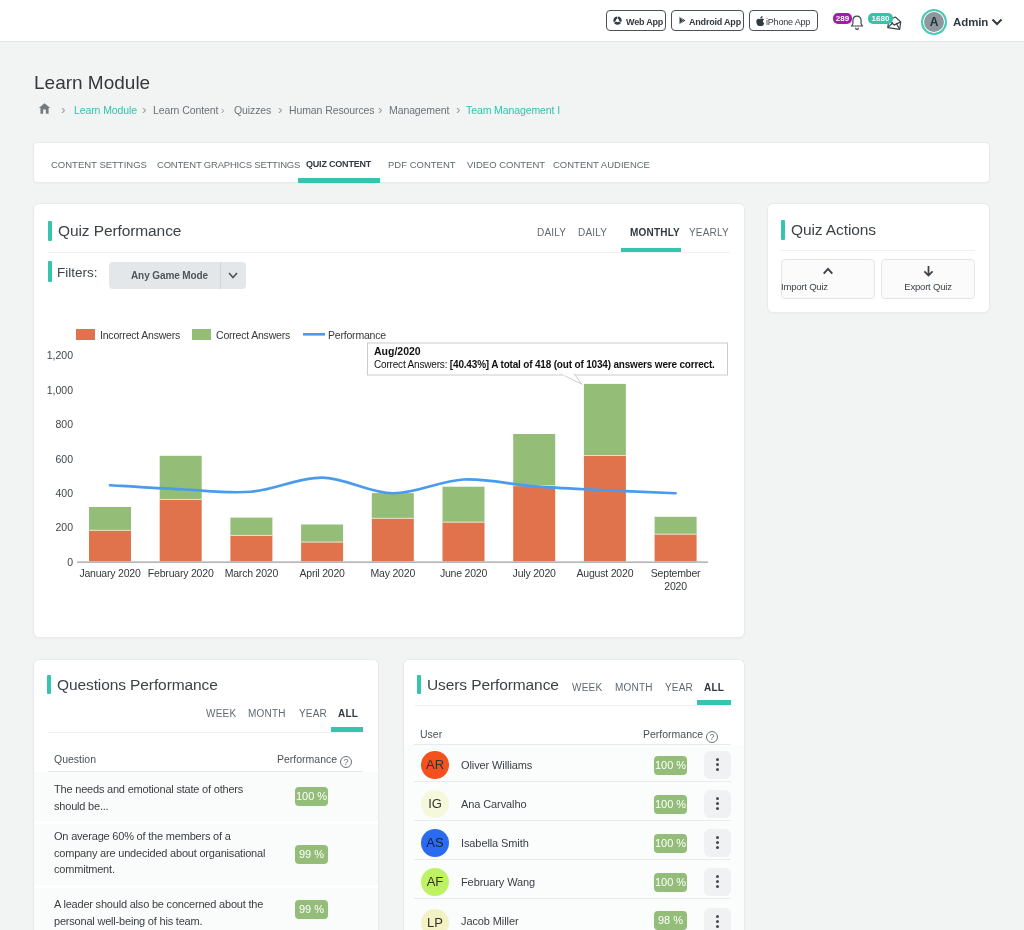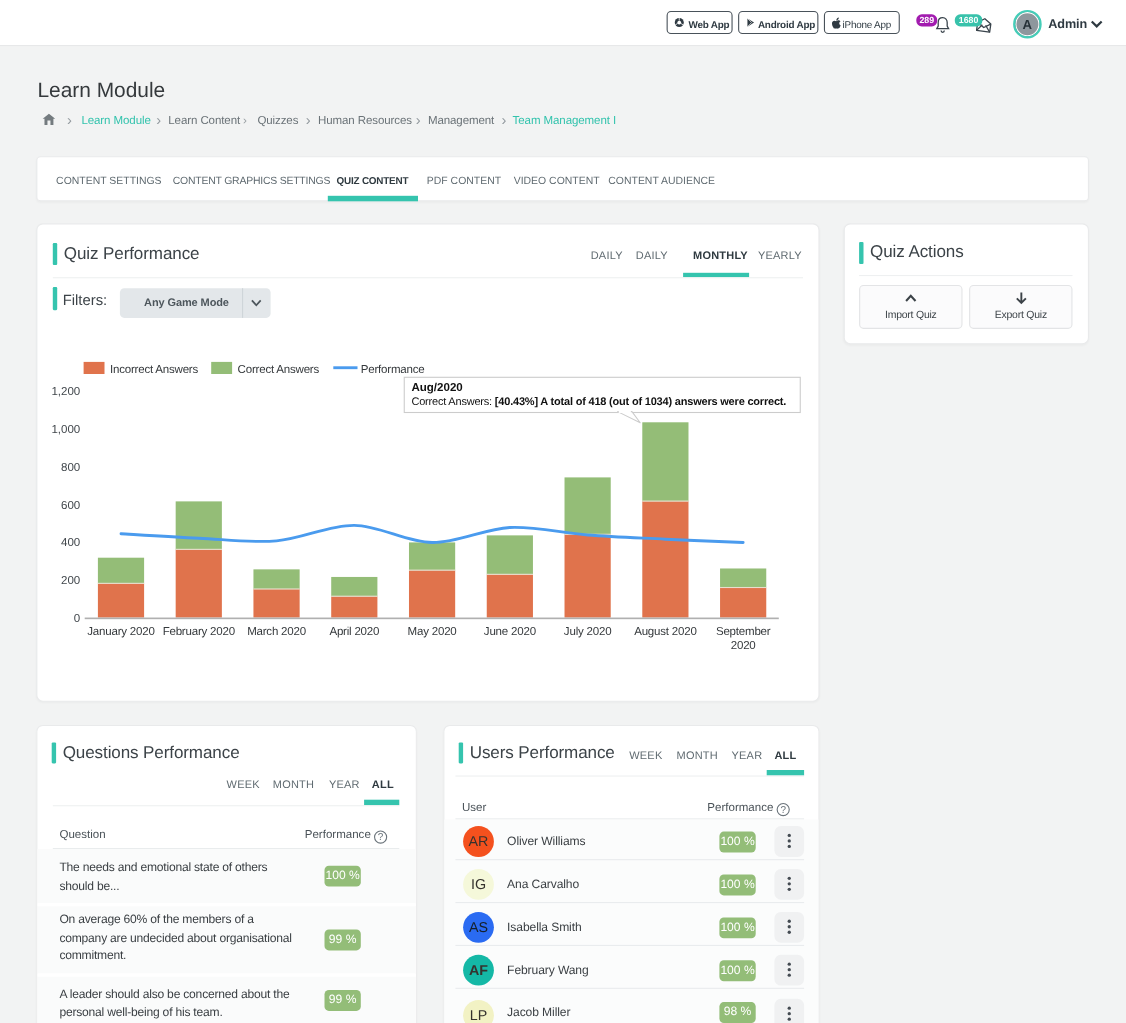--- a/index.html
+++ b/index.html
@@ -206,21 +206,21 @@
 <div class="card abs" style="left:767px;top:203px;width:223px;height:110px;"></div>
 <div class="tbar" style="left:781px;top:220px;height:20px;"></div>
 <div class="abs ttl" style="left:791px;top:221px;">Quiz Actions</div>
 <div class="abs" style="left:781px;top:250px;width:194px;height:1px;background:#eef0f1;"></div>
 <div class="abs" style="left:781px;top:259px;width:94px;height:40px;background:#fbfbfc;border:1px solid #e3e4e6;border-radius:4px;"></div>
 <div class="abs" style="left:822px;top:267px;">
     <svg width="12" height="8" viewBox="0 0 14 9">
       <path d="M2 7.5 L7 2 L12 7.5" fill="none" stroke="#3c4348" stroke-width="2.2"></path>
     </svg>
   </div>
-<div class="abs" style="left:781px;top:281px;width:94px;text-align:center;font-size:9.5px;letter-spacing:-0.2px;color:#3c4348;">Import Quiz</div>
+<div class="abs" style="left:781px;top:281px;width:94px;text-align:left;font-size:9.5px;letter-spacing:-0.2px;color:#3c4348;">Import Quiz</div>
 <div class="abs" style="left:881px;top:259px;width:94px;height:40px;background:#fbfbfc;border:1px solid #e3e4e6;border-radius:4px;"></div>
 <div class="abs" style="left:923px;top:265px;">
     <svg width="11" height="12" viewBox="0 0 12 13">
       <path d="M6 1 L6 11 M1.5 6.8 L6 11.3 L10.5 6.8" fill="none" stroke="#3c4348" stroke-width="1.9"></path>
     </svg>
   </div>
 <div class="abs" style="left:881px;top:281px;width:94px;text-align:center;font-size:9.5px;letter-spacing:-0.2px;color:#3c4348;">Export Quiz</div>
 
 <div class="card abs" style="left:33px;top:659px;width:346px;height:271px;border-bottom:none;border-radius:6px 6px 0 0;"></div>
 <div class="tbar" style="left:47px;top:675px;height:19px;"></div>
@@ -276,21 +276,21 @@
 <div class="abs" style="left:421px;top:790px;width:28px;height:28px;border-radius:50%;background:#f5f8da;color:#35322e;font-size:13px;font-weight:500;text-align:center;line-height:28px;">IG</div>
 <div class="abs" style="left:461px;top:798px;font-size:11px;letter-spacing:-0.1px;color:#3a3f43;">Ana Carvalho</div>
 <div class="badge-g" style="left:654px;top:795px;">100 %</div>
 <div class="dots" style="left:704px;top:790px;"></div>
 
 <div class="abs" style="left:421px;top:829px;width:28px;height:28px;border-radius:50%;background:#2a6bf2;color:#16202a;font-size:13px;font-weight:500;text-align:center;line-height:28px;">AS</div>
 <div class="abs" style="left:461px;top:837px;font-size:11px;letter-spacing:-0.1px;color:#3a3f43;">Isabella Smith</div>
 <div class="badge-g" style="left:654px;top:834px;">100 %</div>
 <div class="dots" style="left:704px;top:829px;"></div>
 
-<div class="abs" style="left:421px;top:868px;width:28px;height:28px;border-radius:50%;background:#14b8a6;color:#35322e;font-size:13px;font-weight:700;text-align:center;line-height:28px;">AF</div>
+<div class="abs" style="left:421px;top:868px;width:28px;height:28px;border-radius:50%;background:#bef264;color:#35322e;font-size:13px;font-weight:400;text-align:center;line-height:28px;">AF</div>
 <div class="abs" style="left:461px;top:876px;font-size:11px;letter-spacing:-0.1px;color:#3a3f43;">February Wang</div>
 <div class="badge-g" style="left:654px;top:873px;">100 %</div>
 <div class="dots" style="left:704px;top:868px;"></div>
 
 <div class="abs" style="left:421px;top:909px;width:28px;height:28px;border-radius:50%;background:#f2f2c4;color:#35322e;font-size:13px;font-weight:500;text-align:center;line-height:28px;">LP</div>
 <div class="abs" style="left:461px;top:915px;font-size:11px;letter-spacing:-0.1px;color:#3a3f43;">Jacob Miller</div>
 <div class="badge-g" style="left:654px;top:911px;">98 %</div>
 <div class="dots" style="left:704px;top:908px;"></div>
 
 </body></html>

